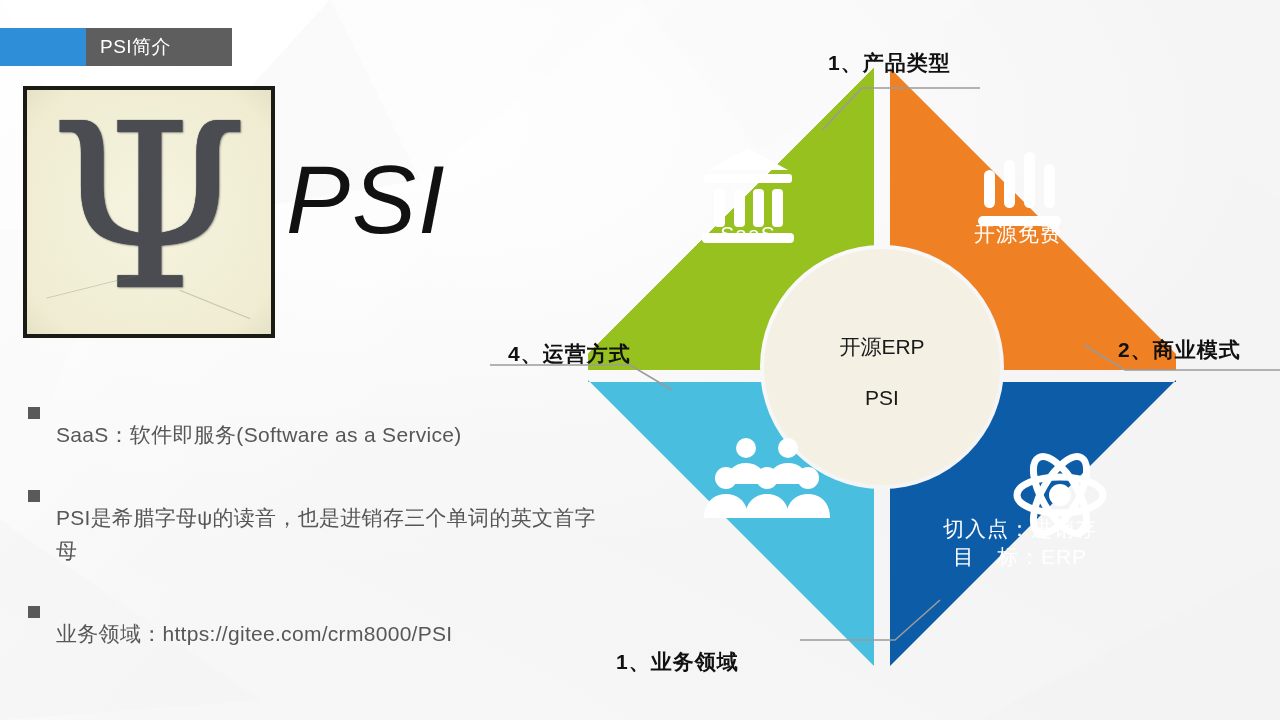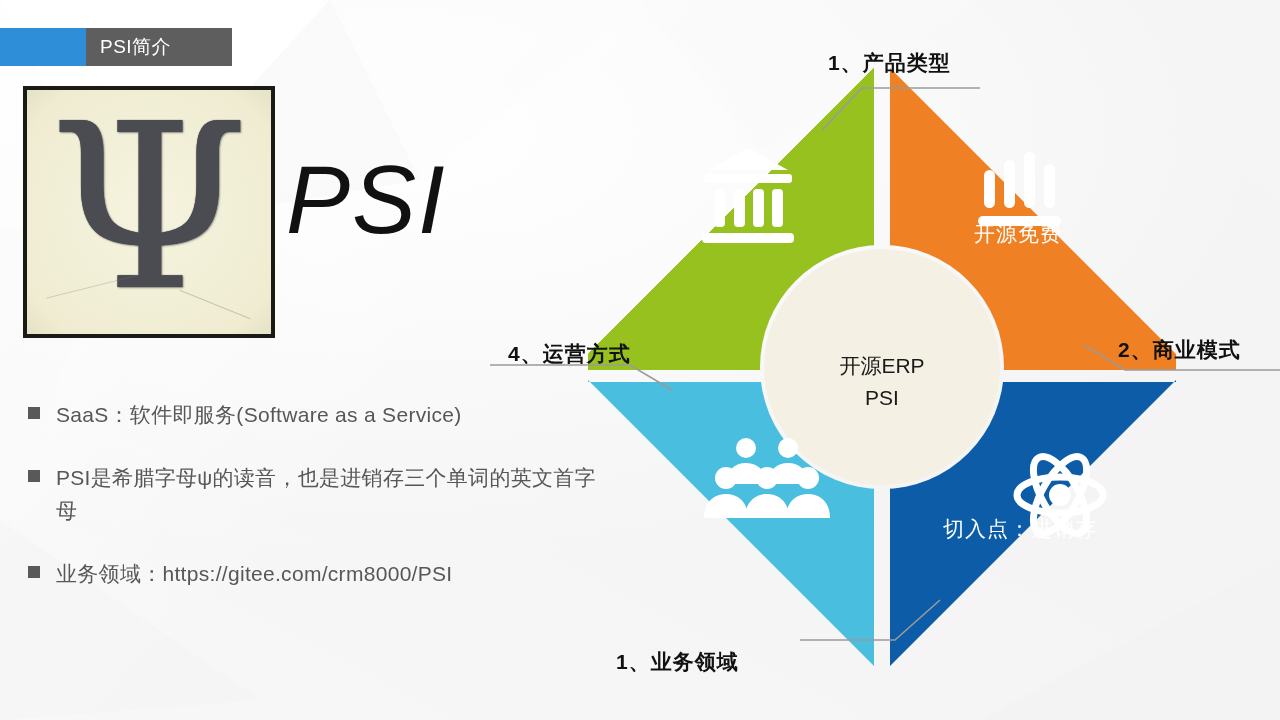--- a/index.html
+++ b/index.html
@@ -128,20 +128,21 @@
     background: #595959;
     margin-top: 9px;
     margin-right: 16px;
     flex: 0 0 auto;
   }
   .bullet-text {
     color: #575757;
     font-size: 21px;
     line-height: 33px;
     letter-spacing: 0.3px;
+    margin-top: 20px;
   }
 
   
   .diagram {
     position: absolute;
     left: 470px;
     top: 20px;
     width: 810px;
     height: 690px;
   }
@@ -302,27 +303,29 @@
 
       <g stroke="#9a9a9a" stroke-width="1.6" fill="none">
         <path d="M 470,580 L 425,620 L 330,620"></path>
       </g>
 
       <g stroke="#9a9a9a" stroke-width="1.6" fill="none">
         <path d="M 202,370 L 160,345 L 20,345"></path>
       </g>
     </svg>
 
+    <div class="quad-text" style="left:198px; top:200px; width:160px;">SaaS</div>
 
     <div class="quad-text" style="left:468px; top:200px; width:160px;">开源免费</div>
 
 
     <div class="quad-text" style="left:450px; top:495px; width:200px;">切入点：进销存</div>
-
-    <div class="center-text" style="left:312px; top:330px; width:200px;">开源ERP</div>
+    <div class="quad-text" style="left:450px; top:523px; width:200px;">目　标：ERP</div>
+
+    <div class="center-text" style="left:312px; top:311px; width:200px;">开源ERP</div>
     <div class="center-text" style="left:312px; top:362px; width:200px;">PSI</div>
 
     <div class="dia-label corner-label" style="left:358px; top:29px;">1、产品类型</div>
 
     <div class="dia-label corner-label" style="left:648px; top:316px;">2、商业模式</div>
 
     <div class="dia-label corner-label" style="left:146px; top:628px;">1、业务领域</div>
 
     <div class="dia-label corner-label" style="left:38px; top:320px;">4、运营方式</div>
 

